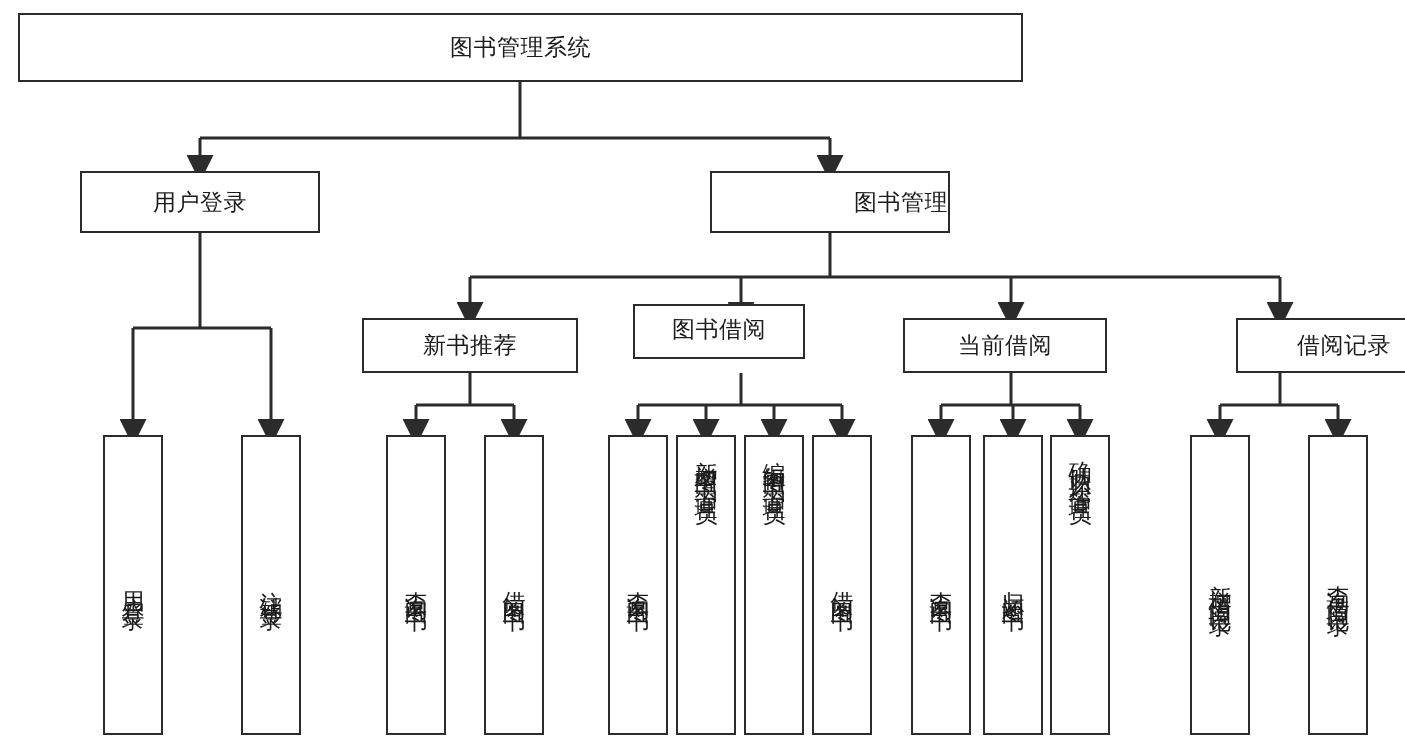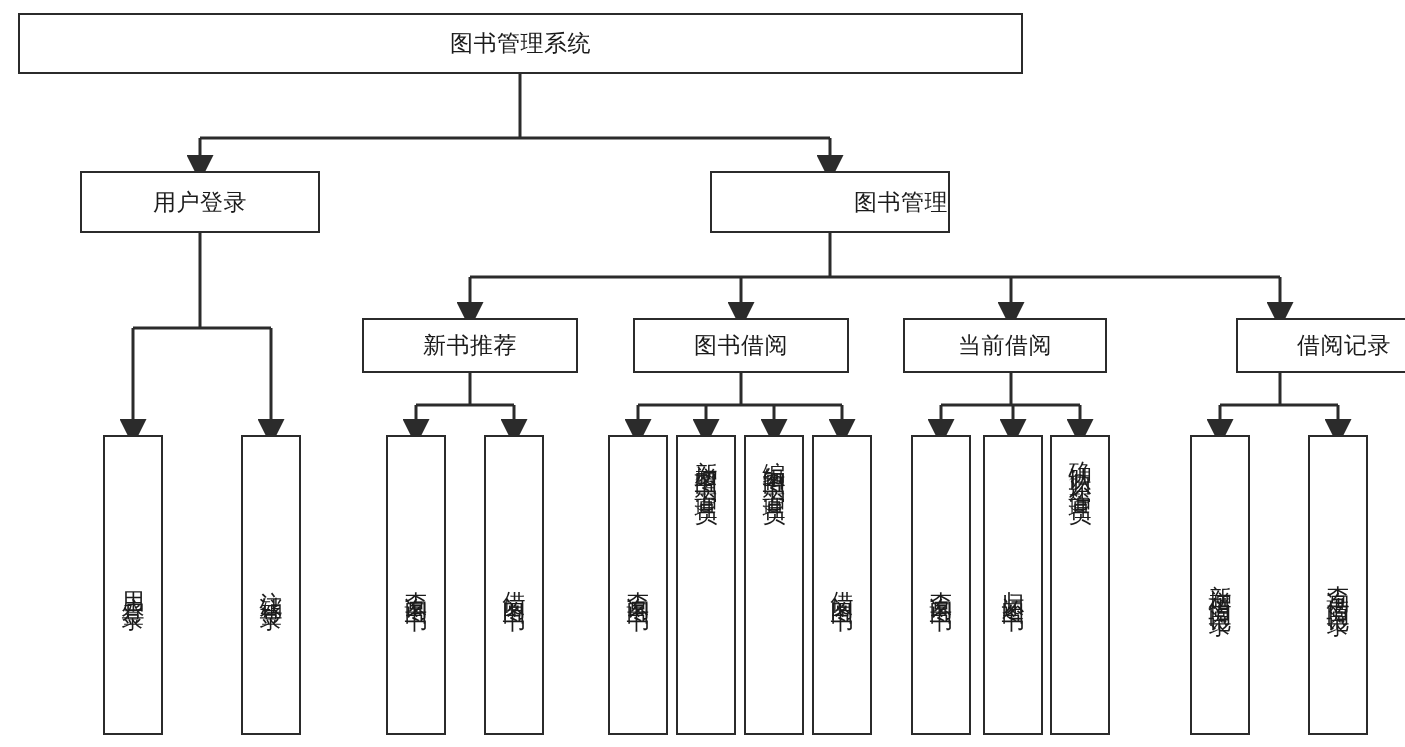--- a/index.html
+++ b/index.html
@@ -119,35 +119,35 @@
       <path d="M1013,405 L1013,422" marker-end="url(#arrow)"></path>
       <path d="M1080,405 L1080,422" marker-end="url(#arrow)"></path>
 
       <path d="M1280,373 L1280,405"></path>
       <path d="M1220,405 L1338,405"></path>
       <path d="M1220,405 L1220,422" marker-end="url(#arrow)"></path>
       <path d="M1338,405 L1338,422" marker-end="url(#arrow)"></path>
     </g>
   </svg>
 
-  <div class="node-box" style="left:18px; top:13px; width:1005px; height:61px;">
+  <div class="node-box" style="left:18px; top:13px; width:1005px; height:69px;">
     <span class="node-label-h">图书管理系统</span>
   </div>
 
   <div class="node-box" style="left:80px; top:171px; width:240px; height:62px;">
     <span class="node-label-h">用户登录</span>
   </div>
   <div class="node-box" style="left:710px; top:171px; width:240px; height:62px;justify-content:flex-end;">
     <span class="node-label-h">图书管理</span>
   </div>
 
   <div class="node-box" style="left:362px; top:318px; width:216px; height:55px;">
     <span class="node-label-h">新书推荐</span>
   </div>
-  <div class="node-box" style="left:633px; top:318px; width:216px; height:55px;">
+  <div class="node-box" style="left:633px; top:304px; width:172px; height:55px;font-family:Liberation Mono, monospace;">
     <span class="node-label-h">图书借阅</span>
   </div>
   <div class="node-box" style="left:903px; top:318px; width:204px; height:55px;">
     <span class="node-label-h">当前借阅</span>
   </div>
   <div class="node-box" style="left:1236px; top:318px; width:216px; height:55px;">
     <span class="node-label-h">借阅记录</span>
   </div>
 
   <div class="node-box node-box-vertical" style="left:103px; top:435px; width:60px; height:300px;">

